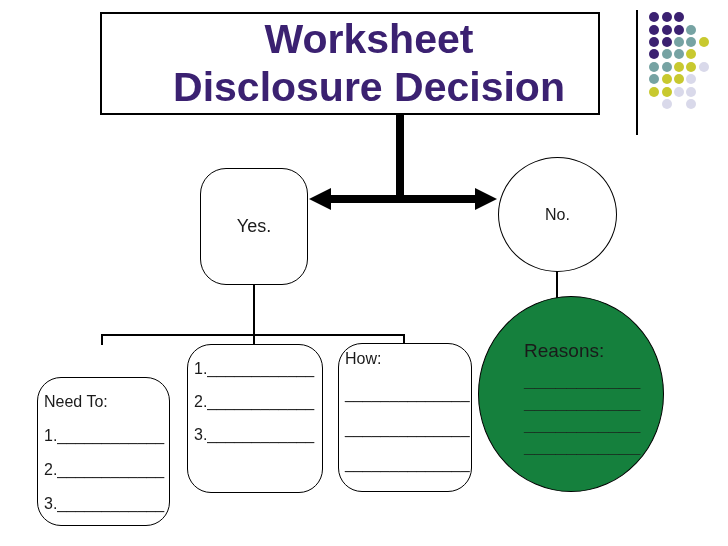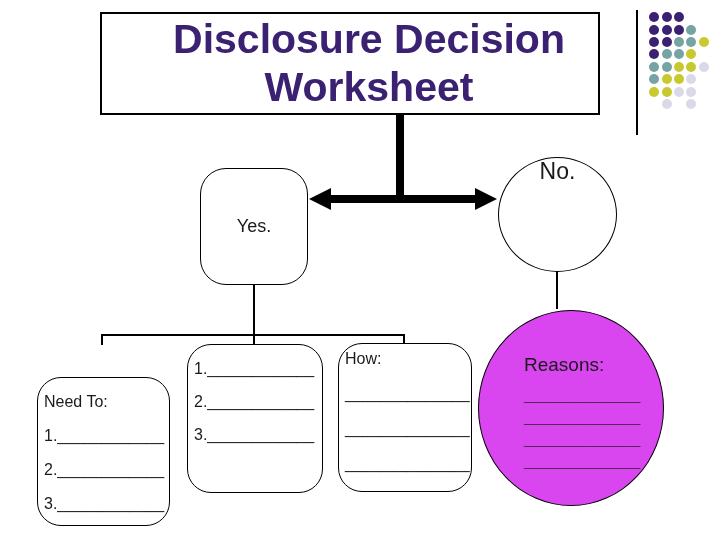--- a/index.html
+++ b/index.html
@@ -70,22 +70,22 @@
     font-size: 18px;
   }
   .no-circle {
     position: absolute;
     left: 498px; top: 157px;
     width: 119px; height: 115px;
     box-sizing: border-box;
     border: 1.5px solid #000;
     border-radius: 50%;
     background: #fff;
-    display: flex; align-items: flex-start; justify-content: center;
-    font-size: 23px;
+    display: flex; align-items: center; justify-content: center;
+    font-size: 16px;
   }
 
   
   .leaf-box {
     position: absolute;
     box-sizing: border-box;
     border: 1.5px solid #000;
     border-radius: 24px;
     background: #fff;
     font-size: 16px;
@@ -99,40 +99,40 @@
 
   .box-heading { margin: 6px 0 0 6px; }
   .need .box-heading { margin-top: 15px; }
   .box-line { margin: 16px 0 0 6px; }
   .when .box-line { margin-top: 15px; }
   .how .box-line  { margin-top: 17px; }
 
   
   .reasons {
     position: absolute;
-    left: 478px; top: 310px;
+    left: 478px; top: 296px;
     width: 186px; height: 196px;
     box-sizing: border-box;
     border: 1.5px solid #000;
     border-radius: 50%;
-    background: #d946ef;
+    background: #15803d;
     font-size: 19px;
     white-space: nowrap;
   }
   .reasons-heading { position: absolute; left: 45px; top: 43px; }
   .reasons-lines { position: absolute; left: 45px; top: 73px; line-height: 22px; font-weight: bold; }
 </style>
 </head>
 <body>
 
 <div class="slide">
 
   <div class="title-box" style="color: rgb(59, 33, 113);">
+    <div>Worksheet</div>
     <div>Disclosure Decision</div>
-    <div>Worksheet</div>
   </div>
 
   <div class="deco-vline"></div>
   <div class="dot-grid">
       <span class="dot" style="background: rgb(59, 33, 113);"></span>
       <span class="dot" style="background: rgb(59, 33, 113);"></span>
       <span class="dot" style="background: rgb(59, 33, 113);"></span>
       <span class="dot"></span>
       <span class="dot"></span>
       <span class="dot" style="background: rgb(59, 33, 113);"></span>

